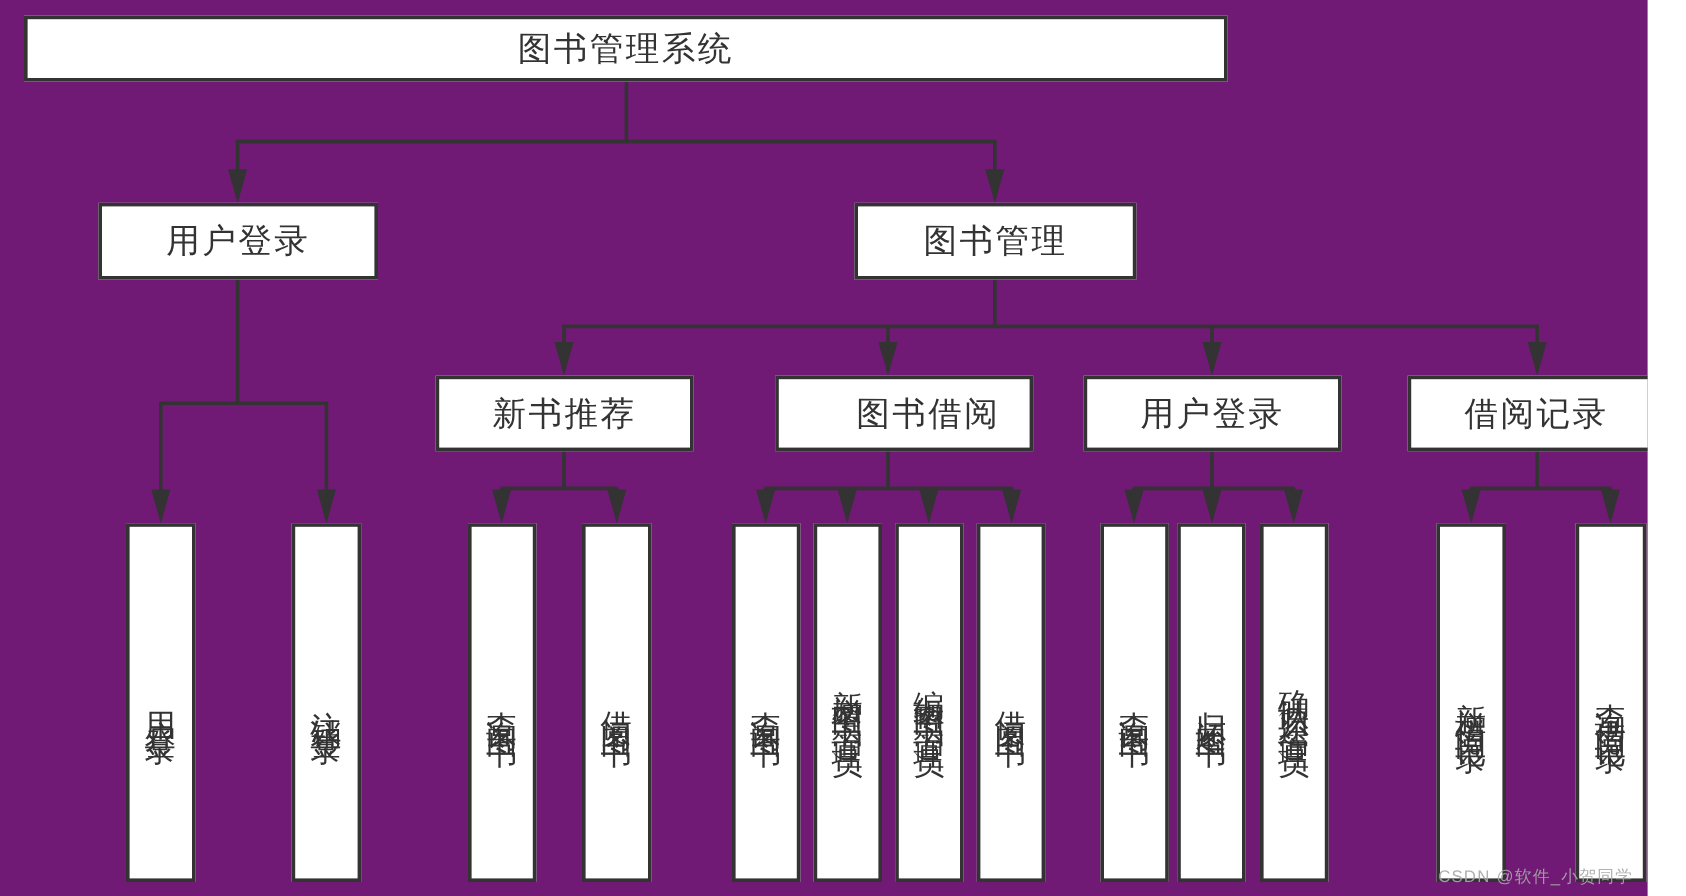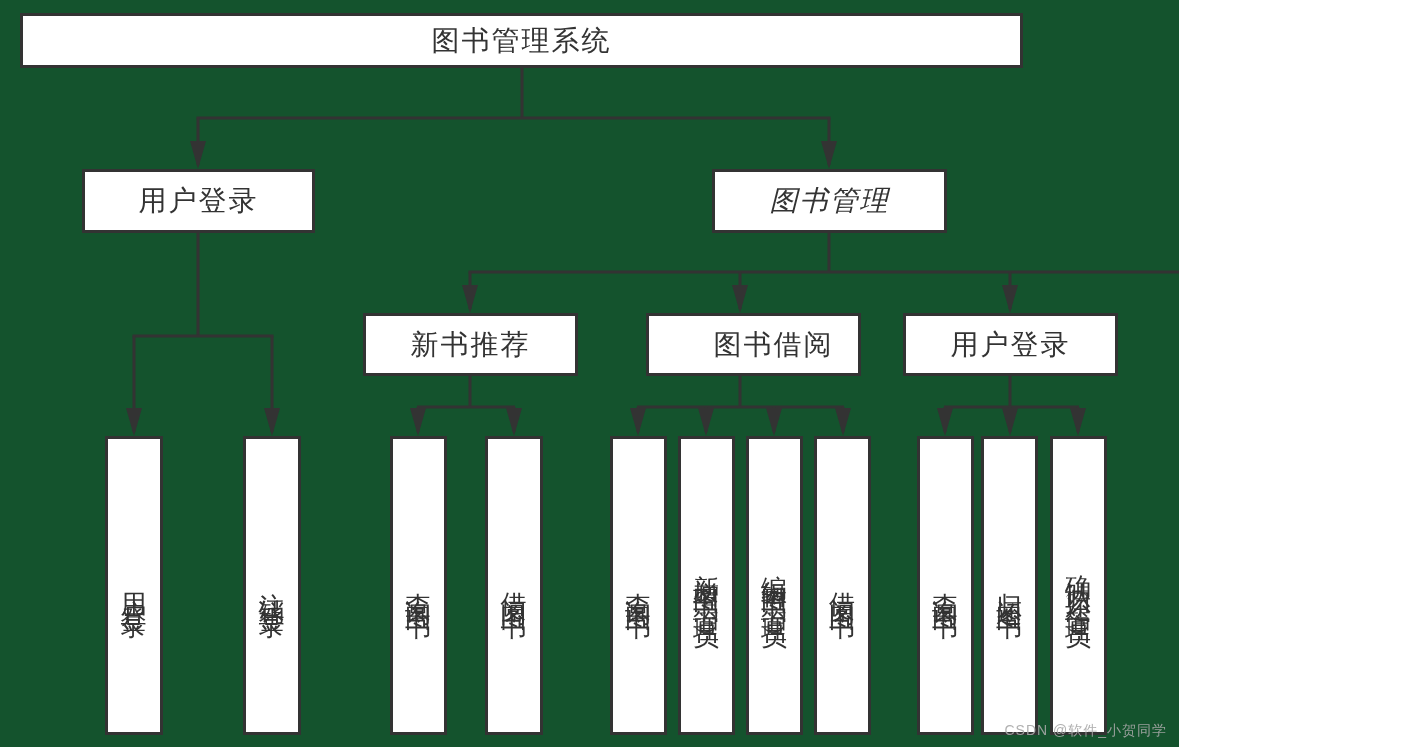--- a/index.html
+++ b/index.html
@@ -1,20 +1,20 @@
 <!DOCTYPE html>
 <html><head>
 <meta charset="utf-8">
 <style>
   html, body { margin: 0; padding: 0; background: #ffffff; }
   #stage {
     position: relative;
-    width: 1179px;
+    width: 1373px;
     height: 747px;
-    background: #14532d;
+    background: #701a75;
     font-family: "Liberation Sans", sans-serif;
     overflow: hidden;
   }
   #connectors {
     position: absolute;
     left: 0; top: 0;
     width: 1405px; height: 747px;
     pointer-events: none;
   }
   .box {
@@ -127,25 +127,26 @@
       <line x1="1226" y1="407" x2="1226" y2="432"></line>
       <polygon points="1226,436 1218,408 1234,408" fill="#333333" stroke="none"></polygon>
       <line x1="1342" y1="407" x2="1342" y2="432"></line>
       <polygon points="1342,436 1334,408 1350,408" fill="#333333" stroke="none"></polygon>
     </g>
   </svg>
 
   <div class="box h" style="left:20px; top:13px; width:1003px; height:55px;">图书管理系统</div>
 
   <div class="box h" style="left:82px; top:169px; width:233px; height:64px;">用户登录</div>
-  <div class="box h" style="left:712px; top:169px; width:235px; height:64px;font-style:italic;">图书管理</div>
+  <div class="box h" style="left:712px; top:169px; width:235px; height:64px;">图书管理</div>
 
   <div class="box h" style="left:363px; top:313px; width:215px; height:63px;">新书推荐</div>
   <div class="box h" style="left:646px; top:313px; width:215px; height:63px;padding-left:40px;">图书借阅</div>
   <div class="box h" style="left:903px; top:313px; width:215px; height:63px;">用户登录</div>
+  <div class="box h" style="left:1173px; top:313px; width:215px; height:63px;">借阅记录</div>
 
   <div class="box v" style="left:105px; top:436px; width:58px; height:299px;">用户登录</div>
   <div class="box v" style="left:243px; top:436px; width:58px; height:299px;">注销登录</div>
 
   <div class="box v" style="left:390px; top:436px; width:57px; height:299px;">查询图书</div>
   <div class="box v" style="left:485px; top:436px; width:58px; height:299px;">借阅图书</div>
 
   <div class="box v" style="left:610px; top:436px; width:57px; height:299px;">查询图书</div>
   <div class="box v" style="left:678px; top:436px; width:57px; height:299px;">新增图书（管理员）</div>
   <div class="box v" style="left:746px; top:436px; width:57px; height:299px;">编辑图书（管理员）</div>

